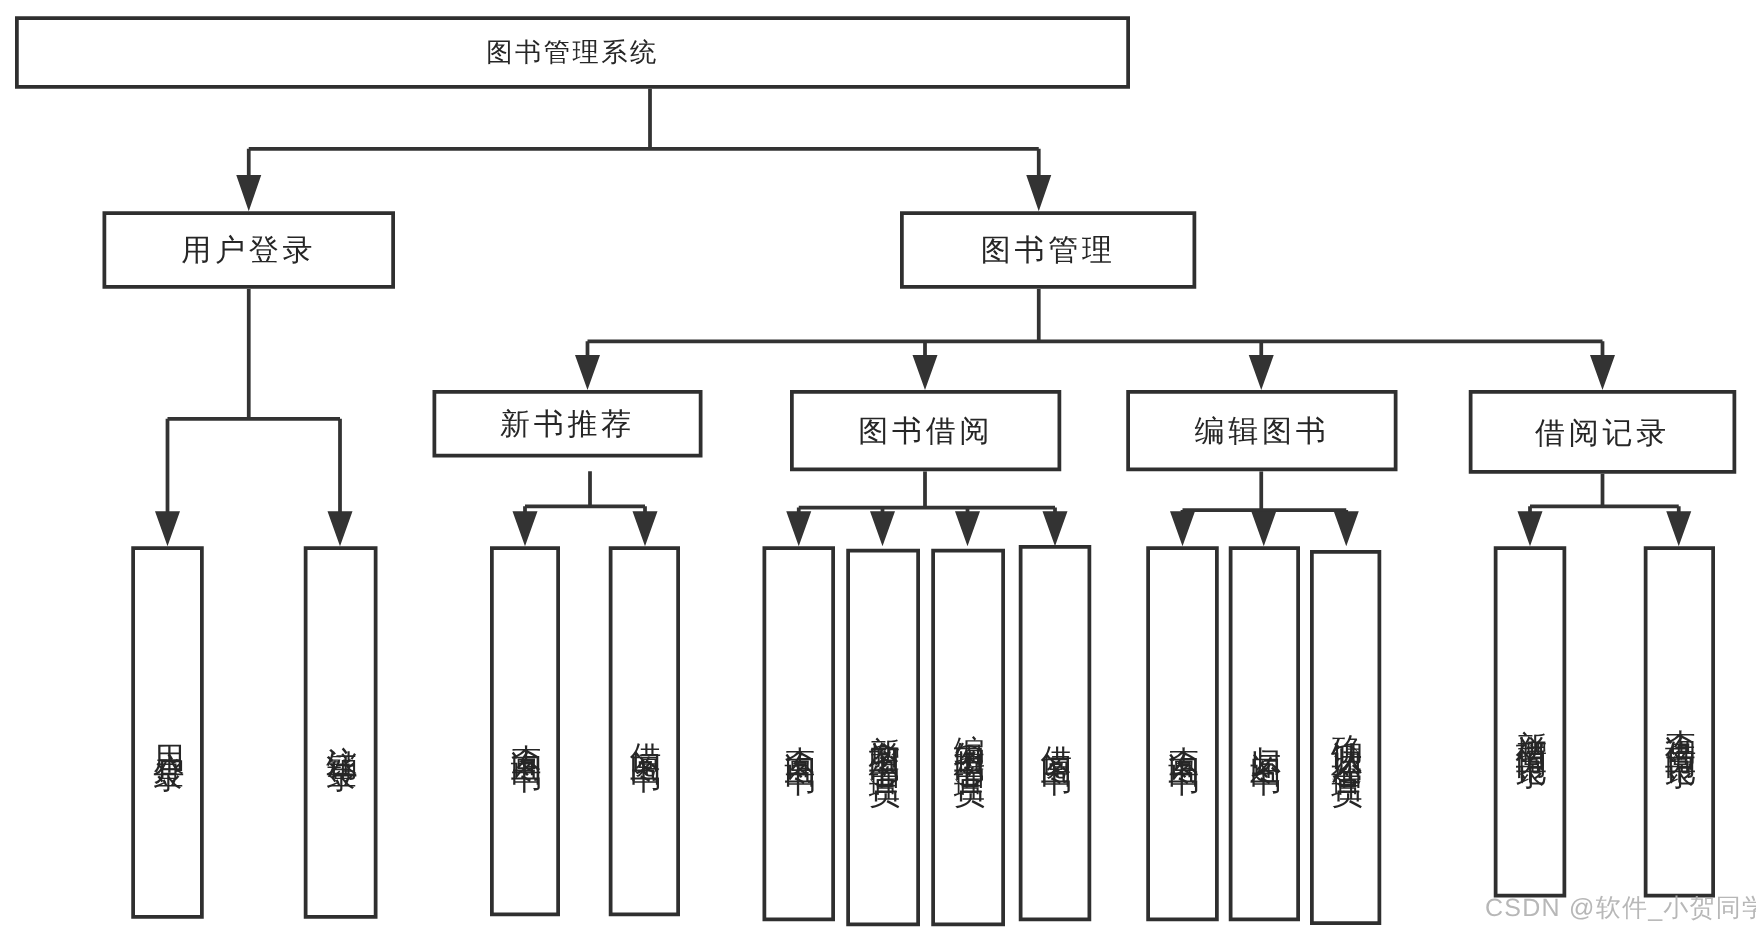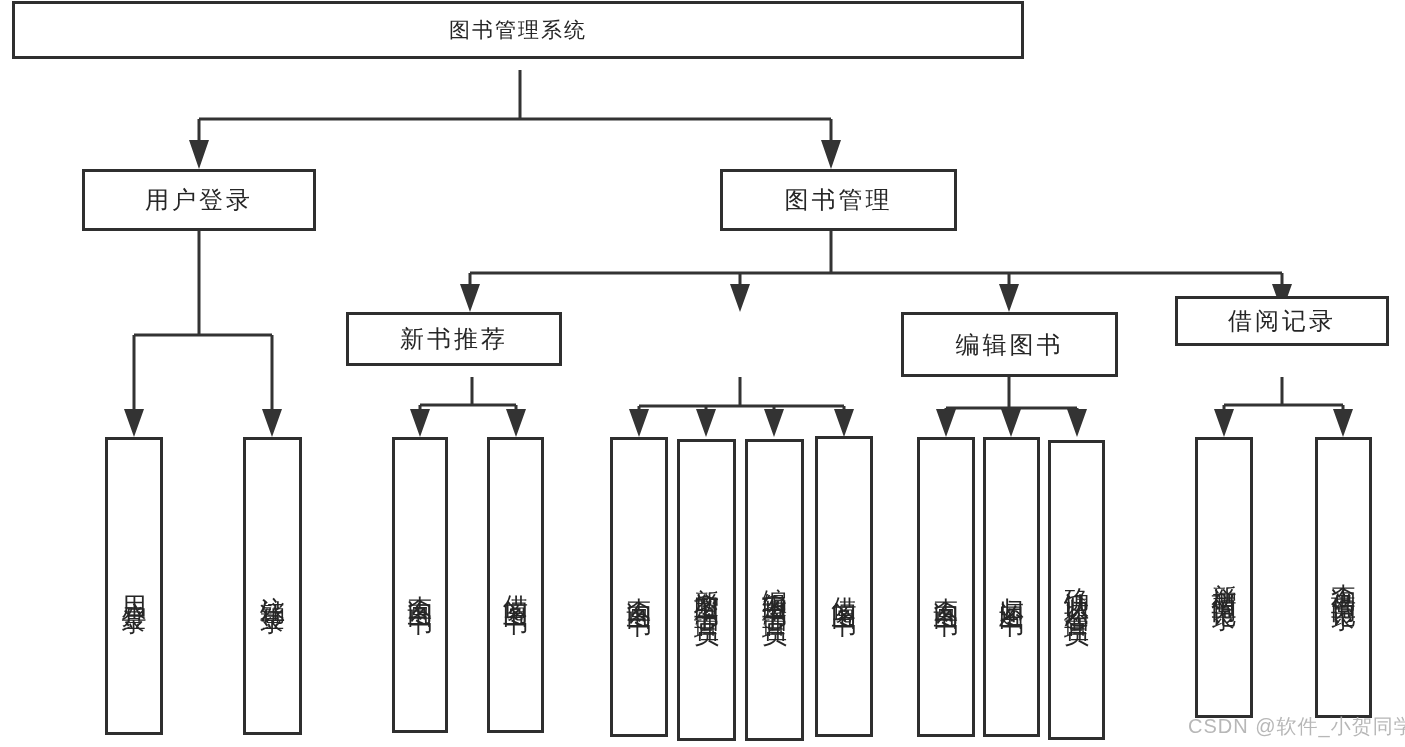--- a/index.html
+++ b/index.html
@@ -93,38 +93,41 @@
     <g>
       <path class="edge" d="M1009 377 V408 M946 408 H1077 M946 408 V414 M1011 408 V414 M1077 408 V414"></path>
       <path class="arrow" d="M936 409 L956 409 L946 437 Z M1001 409 L1021 409 L1011 437 Z M1067 409 L1087 409 L1077 437 Z"></path>
     </g>
     <g>
       <path class="edge" d="M1282 377 V405 M1224 405 H1343 M1224 405 V412 M1343 405 V412"></path>
       <path class="arrow" d="M1214 409 L1234 409 L1224 437 Z M1333 409 L1353 409 L1343 437 Z"></path>
     </g>
   </svg>
 
-  <div class="box hbox root-box" style="left:12px; top:1px; width:1012px; height:58px;">
+  <div class="box hbox root-box" style="left:12px; top:13px; width:892px; height:58px;">
     <span>图书管理系统</span>
   </div>
 
   <div class="box hbox" style="left:82px; top:169px; width:234px; height:62px;">
     <span>用户登录</span>
   </div>
   <div class="box hbox" style="left:720px; top:169px; width:237px; height:62px;">
     <span>图书管理</span>
   </div>
 
   <div class="box hbox" style="left:346px; top:312px; width:216px; height:54px;">
     <span>新书推荐</span>
   </div>
+  <div class="box hbox" style="left:632px; top:312px; width:217px; height:65px;">
+    <span>图书借阅</span>
+  </div>
   <div class="box hbox" style="left:901px; top:312px; width:217px; height:65px;">
     <span>编辑图书</span>
   </div>
-  <div class="box hbox" style="left:1175px; top:296px; width:214px; height:50px;">
+  <div class="box hbox" style="left:1175px; top:312px; width:214px; height:67px;">
     <span>借阅记录</span>
   </div>
 
   <div class="box vbox" style="left:105px; top:437px; width:58px; height:298px;">
     <span>用户登录</span>
   </div>
   <div class="box vbox" style="left:243px; top:437px; width:59px; height:298px;">
     <span>注销登录</span>
   </div>
 

